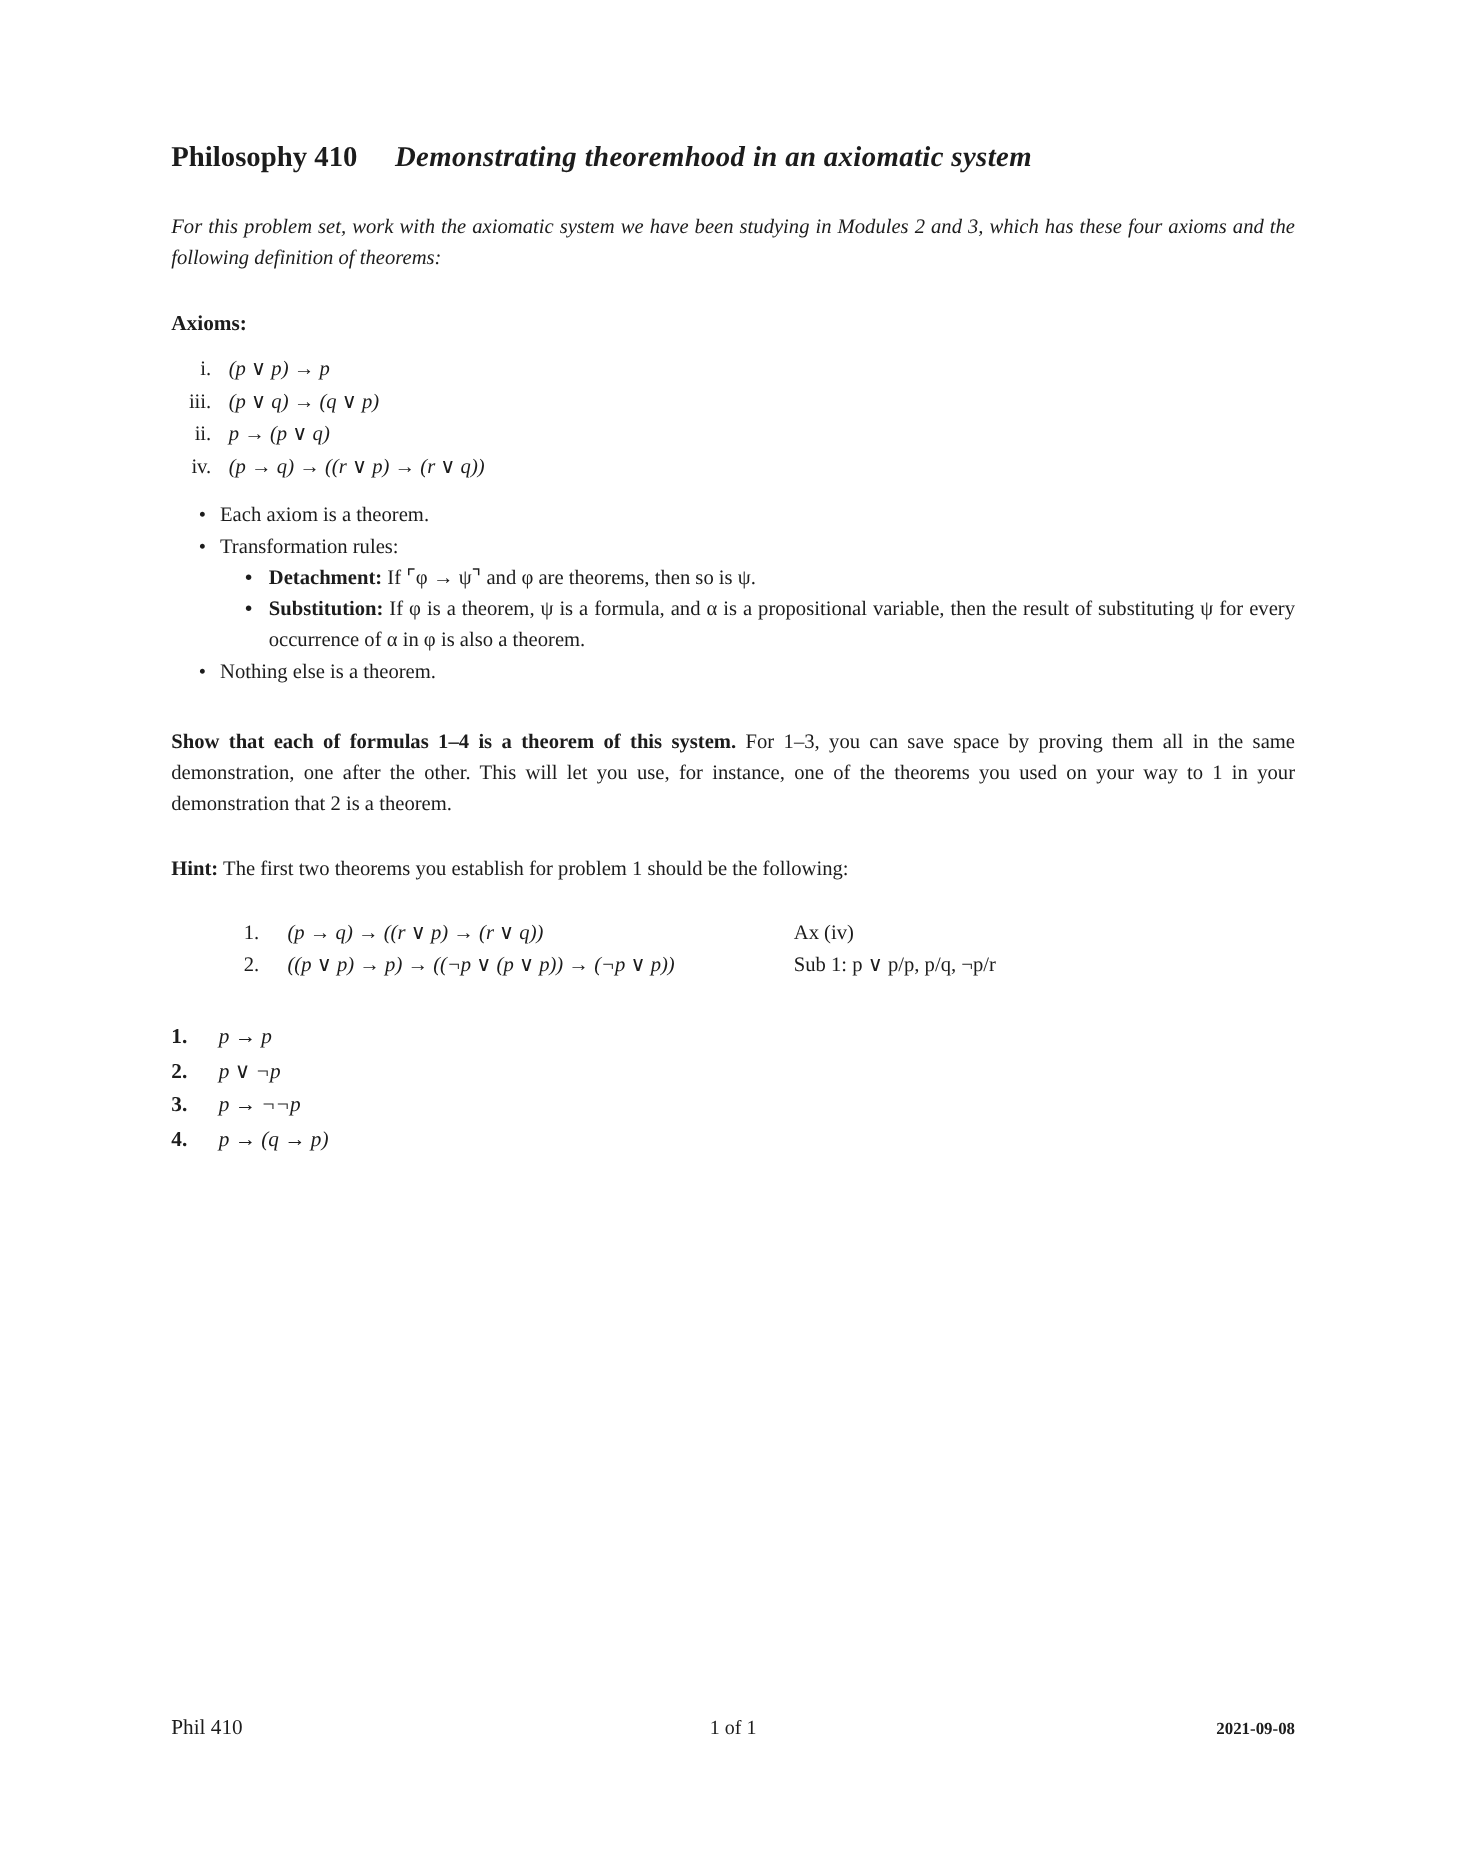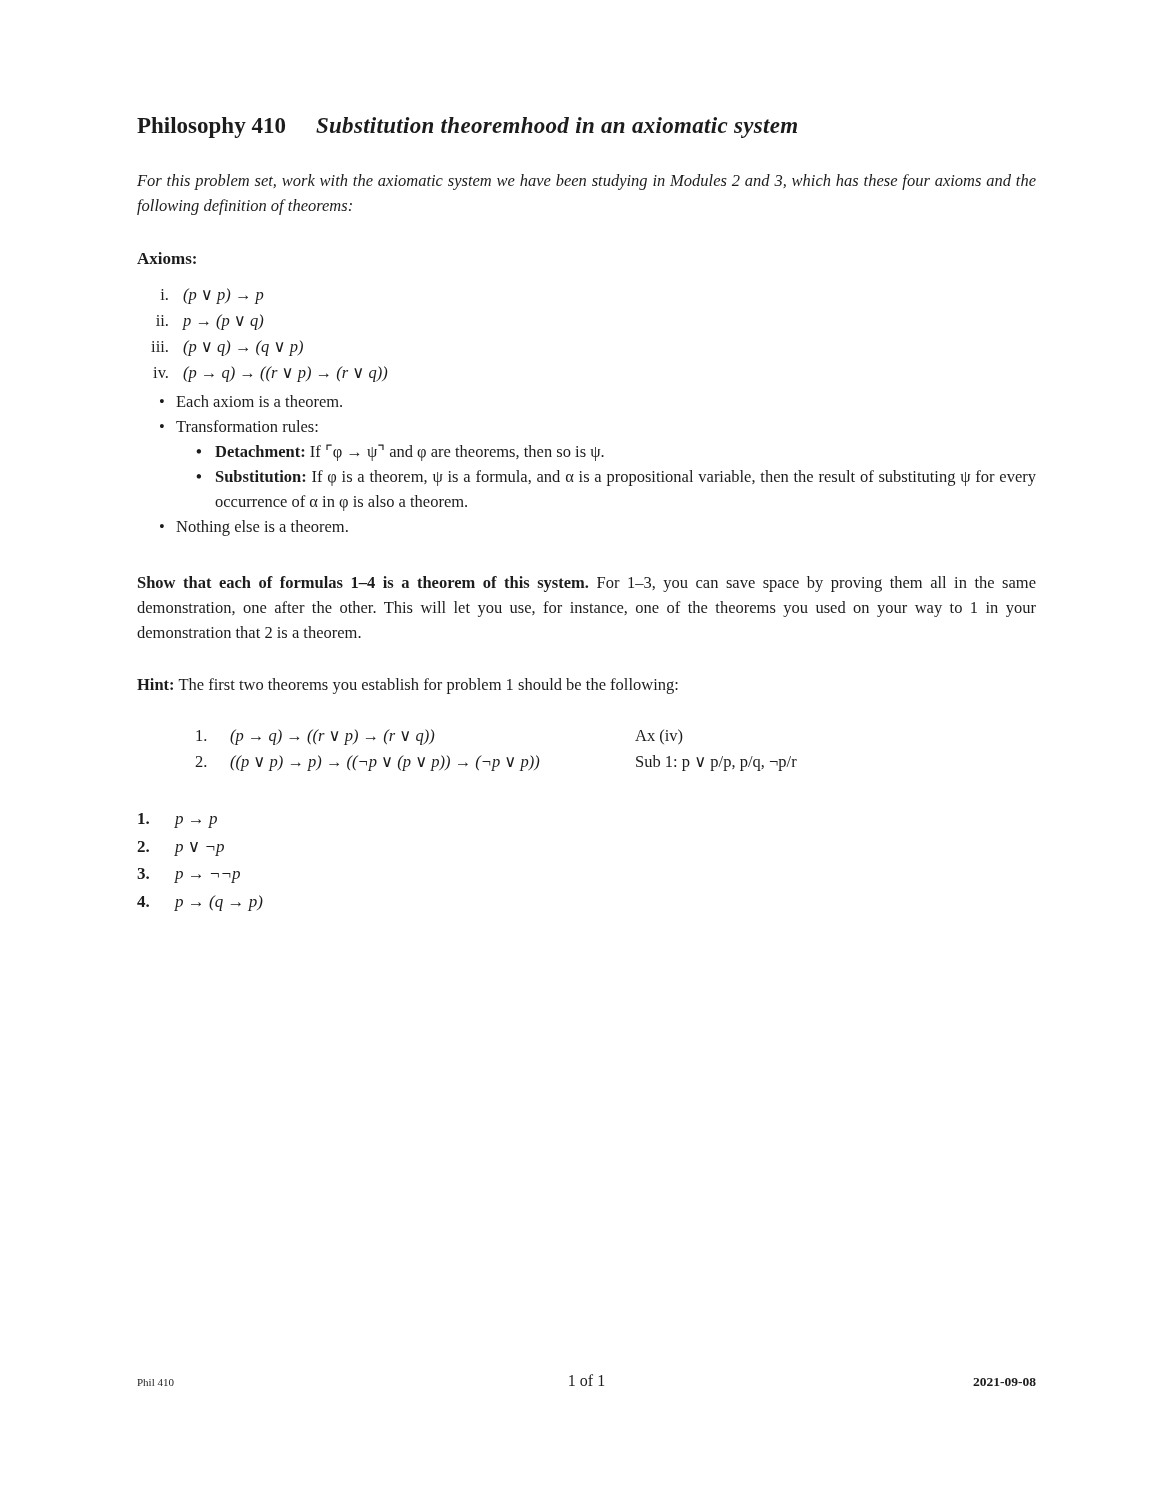--- a/index.html
+++ b/index.html
@@ -20,72 +20,72 @@
   .para { font-size: 16.5px; line-height: 25px; text-align: justify; margin: 0; }
   .intro { margin-top: 29px; font-style: italic; }
 
   .section-heading { font-size: 17px; font-weight: bold; margin: 31px 0 0 0; }
 
   .axiom-list { margin-top: 13px; }
   .axiom-row { display: flex; font-size: 16.5px; line-height: 26px; }
   .axiom-label { flex: 0 0 32px; text-align: right; }
   .axiom-formula { margin-left: 14px; font-style: italic; }
 
-  .bullet-list { margin-top: 3px; font-size: 16.5px; }
+  .bullet-list { margin-top: 13px; font-size: 16.5px; }
   .bullet { position: relative; padding-left: 39px; line-height: 25px; text-align: justify; }
   .bullet::before { content: "\2022"; position: absolute; left: 22px; }
   .sub-bullet { position: relative; padding-left: 78px; line-height: 25px; text-align: justify; }
   .sub-bullet::before { content: "\2022"; position: absolute; left: 59px; font-weight: bold; }
 
   .task { margin-top: 31px; }
   .hint { margin-top: 27px; text-align: left; }
 
   .hint-table { margin-top: 26px; font-size: 16.5px; }
   .hint-row { display: flex; line-height: 26px; }
   .hint-num { flex: 0 0 35px; margin-left: 58px; }
   .hint-formula { flex: 0 0 405px; font-style: italic; }
   .hint-just { white-space: nowrap; }
 
   .problem-list { margin-top: 30px; font-size: 17px; }
   .problem-row { display: flex; line-height: 27.5px; }
   .problem-num { flex: 0 0 38px; font-weight: bold; }
   .problem-formula { font-style: italic; }
 
   .footer { position: absolute; left: 137px; right: 134px; top: 1372px; display: flex; align-items: baseline; }
-  .footer-left  { flex: 1; font-size: 11px; }
+  .footer-left  { flex: 1; font-size: 17px; }
   .footer-center{ flex: 1; text-align: center; font-size: 16px; }
   .footer-right { flex: 1; text-align: right; font-size: 13.5px; font-weight: bold; }
 
   b.lead { font-weight: bold; }
 </style>
 </head>
 <body>
 
 <div class="content">
 
   <div class="title-row">
-    <span class="title-course">Philosophy 410</span><span class="title-sub">Substitution theoremhood in an axiomatic system</span>
+    <span class="title-course">Philosophy 410</span><span class="title-sub">Demonstrating theoremhood in an axiomatic system</span>
   </div>
 
   <p class="para intro">For this problem set, work with the axiomatic system we have been studying in Modules 2 and 3, which has these four axioms and the following definition of theorems:</p>
 
   <p class="section-heading">Axioms:</p>
 
   <div class="axiom-list">
     <div class="axiom-row">
       <span class="axiom-label">i.</span>
       <span class="axiom-formula">(p ∨ p) → p</span>
     </div>
     <div class="axiom-row">
+      <span class="axiom-label">iii.</span>
+      <span class="axiom-formula">(p ∨ q) → (q ∨ p)</span>
+    </div>
+    <div class="axiom-row">
       <span class="axiom-label">ii.</span>
       <span class="axiom-formula">p → (p ∨ q)</span>
-    </div>
-    <div class="axiom-row">
-      <span class="axiom-label">iii.</span>
-      <span class="axiom-formula">(p ∨ q) → (q ∨ p)</span>
     </div>
     <div class="axiom-row">
       <span class="axiom-label">iv.</span>
       <span class="axiom-formula">(p → q) → ((r ∨ p) → (r ∨ q))</span>
     </div>
   </div>
 
 
   <div class="bullet-list">
     <div class="bullet">Each axiom is a theorem.</div>

